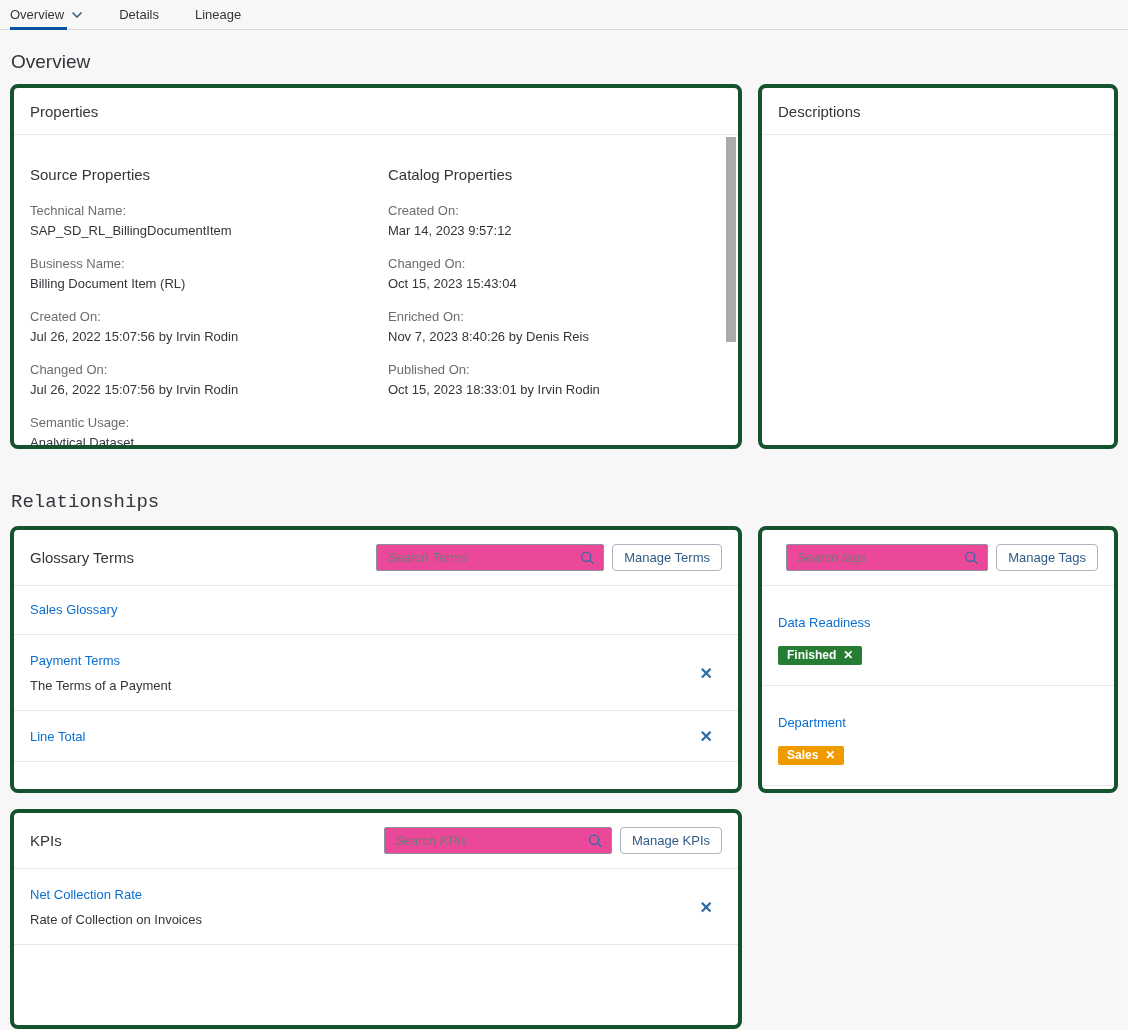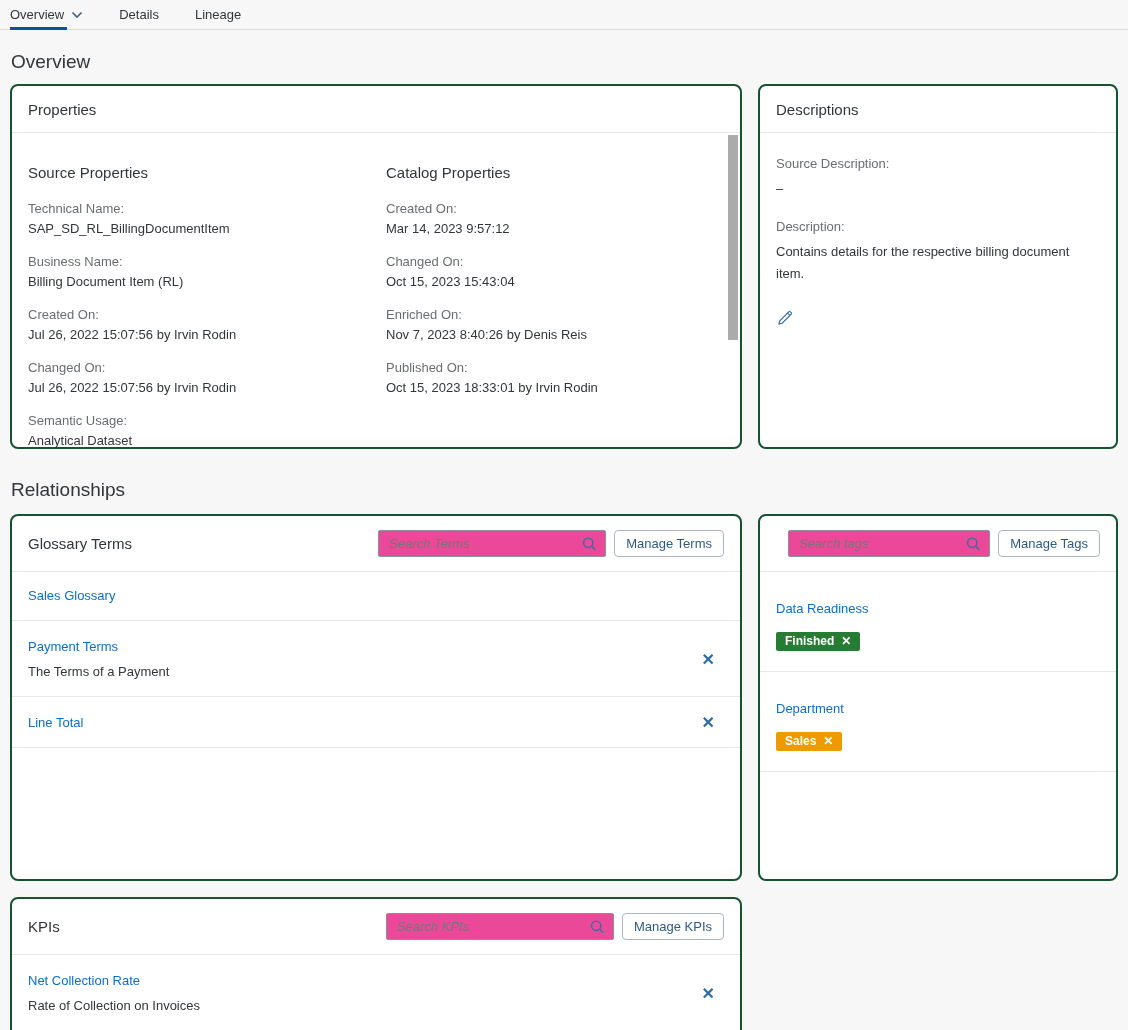--- a/index.html
+++ b/index.html
@@ -22,31 +22,31 @@
   .tab.selected::after {
     content: ""; position: absolute; left: 0; bottom: -1px;
     width: 57px; height: 3px; background: #0854a0;
   }
   .chev { display: block; }
 
   
   .page { padding: 0 10px; }
   .section-title { font-size: 19px; font-weight: 400; color: #32363a; }
   .page-title { margin: 21px 0 11px 1px; }
-  .rel-title { margin: 30px 0 13px 1px; }
+  .rel-title { margin: 42px 0 13px 1px; font-family: Liberation Mono, monospace; }
 
   .row { display: flex; gap: 16px; }
   .card {
-    background: #fff; border: 2px solid #14532d; border-radius: 8px;
+    background: #fff; border: 4px solid #14532d; border-radius: 8px;
     overflow: hidden; position: relative;
   }
   .card-left  { flex: 1 1 auto; }
   .card-right { width: 360px; flex: 0 0 auto; }
   .row1 .card { height: 365px; }
-  .row2 .card { height: 367px; }
+  .row2 .card { height: 267px; }
   .row3 { margin-top: 16px; }
   .row3 .card { width: 732px; height: 220px; }
 
   .card-header {
     padding: 15px 16px 14px; font-size: 15px; color: #32363a;
     border-bottom: 1px solid #e8e8e8;
   }
 
   
   .props-body { display: flex; padding: 4px 16px 0; }
@@ -184,35 +184,20 @@
             <div class="field-value">Oct 15, 2023 18:33:01 by Irvin Rodin</div>
           </div>
         </div>
 
       </div>
       <div class="scroll-thumb"></div>
     </div>
 
     <div class="card card-right">
       <div class="card-header">Descriptions</div>
-      <div class="desc-body">
-        <div class="desc-field">
-          <div class="desc-label">Source Description:</div>
-          <div class="desc-value">–</div>
-        </div>
-        <div class="desc-field">
-          <div class="desc-label">Description:</div>
-          <div class="desc-value">Contains details for the respective billing document item.</div>
-        </div>
-        <span class="edit-icon">
-          <svg width="17" height="17" viewBox="0 0 17 17">
-              <path d="M3 14 L3.8 10.8 L11.6 3 L14 5.4 L6.2 13.2 Z M11.6 3 L12.8 1.8 C13.2 1.4 13.9 1.4 14.3 1.8 L15.2 2.7 C15.6 3.1 15.6 3.8 15.2 4.2 L14 5.4" fill="none" stroke="#2e6da4" stroke-width="1.1"></path>
-            </svg>
-        </span>
-      </div>
     </div>
 
   </div>
 
   <div class="section-title rel-title">Relationships</div>
 
   <div class="row row2">
 
     <div class="card card-left">
       <div class="list-header">

